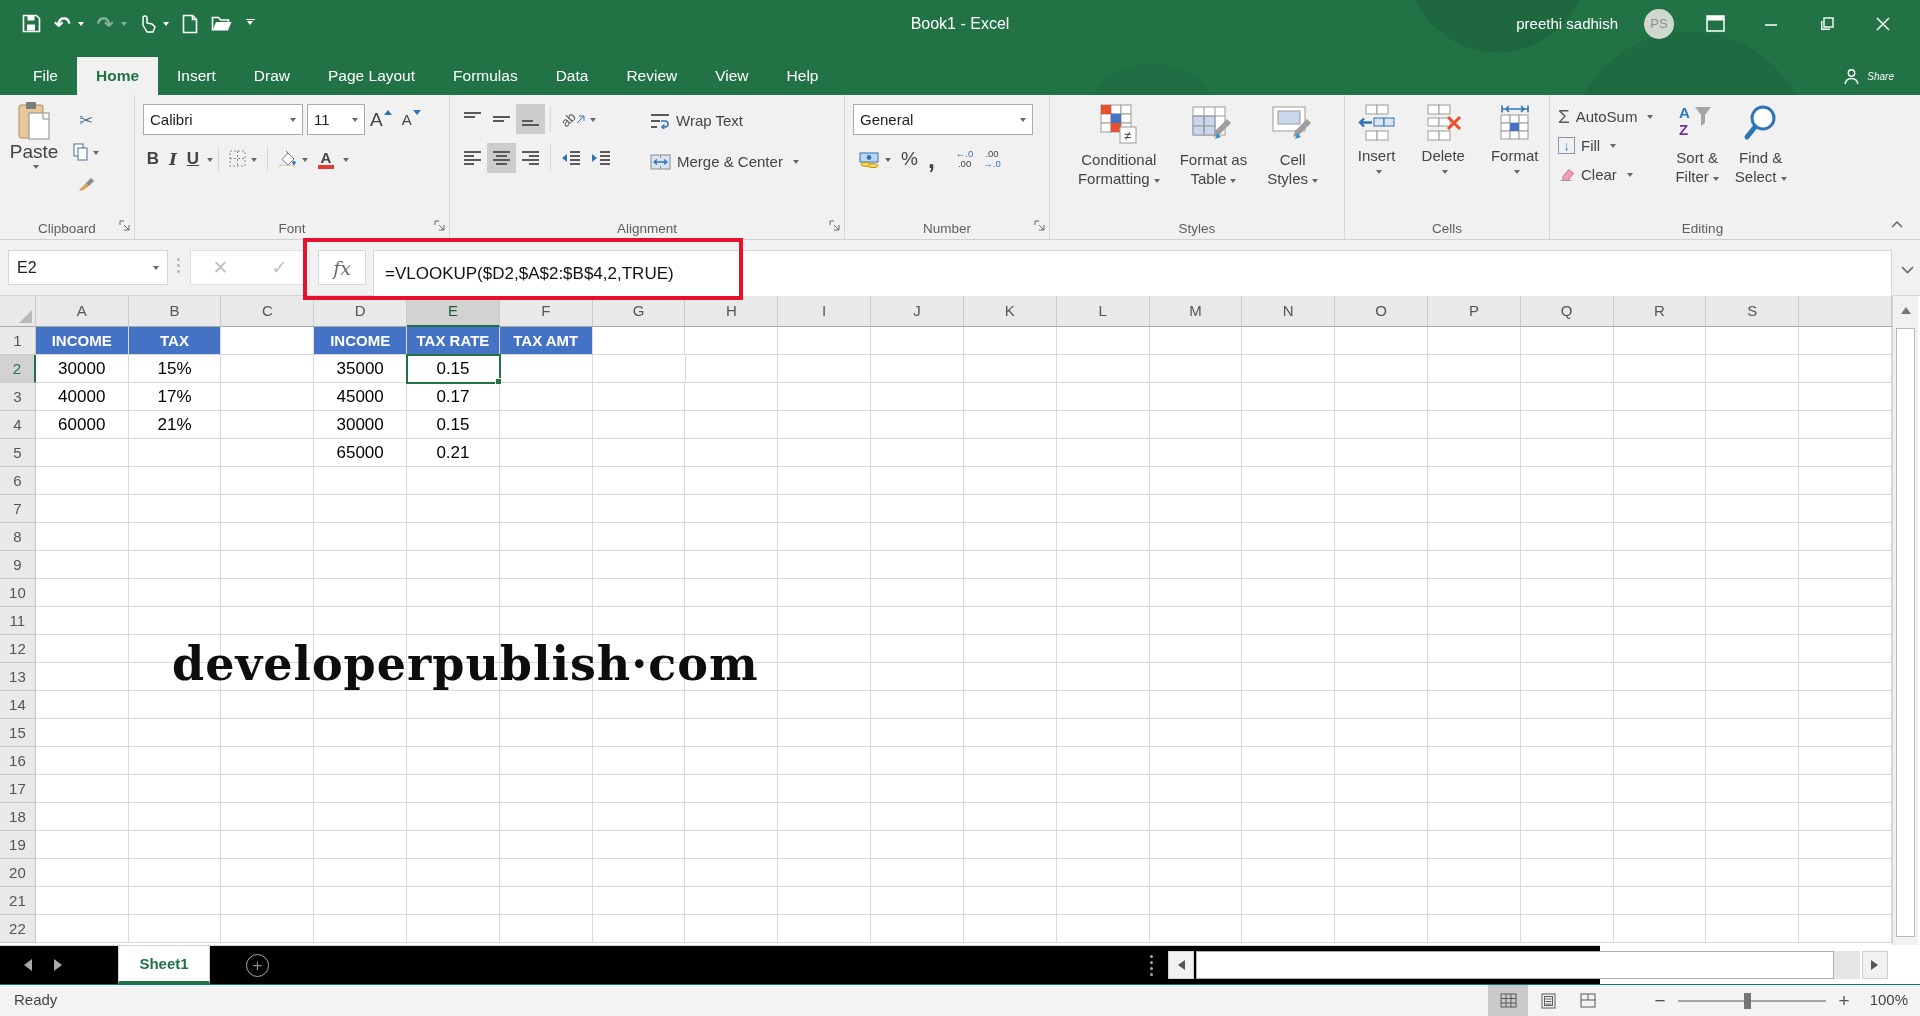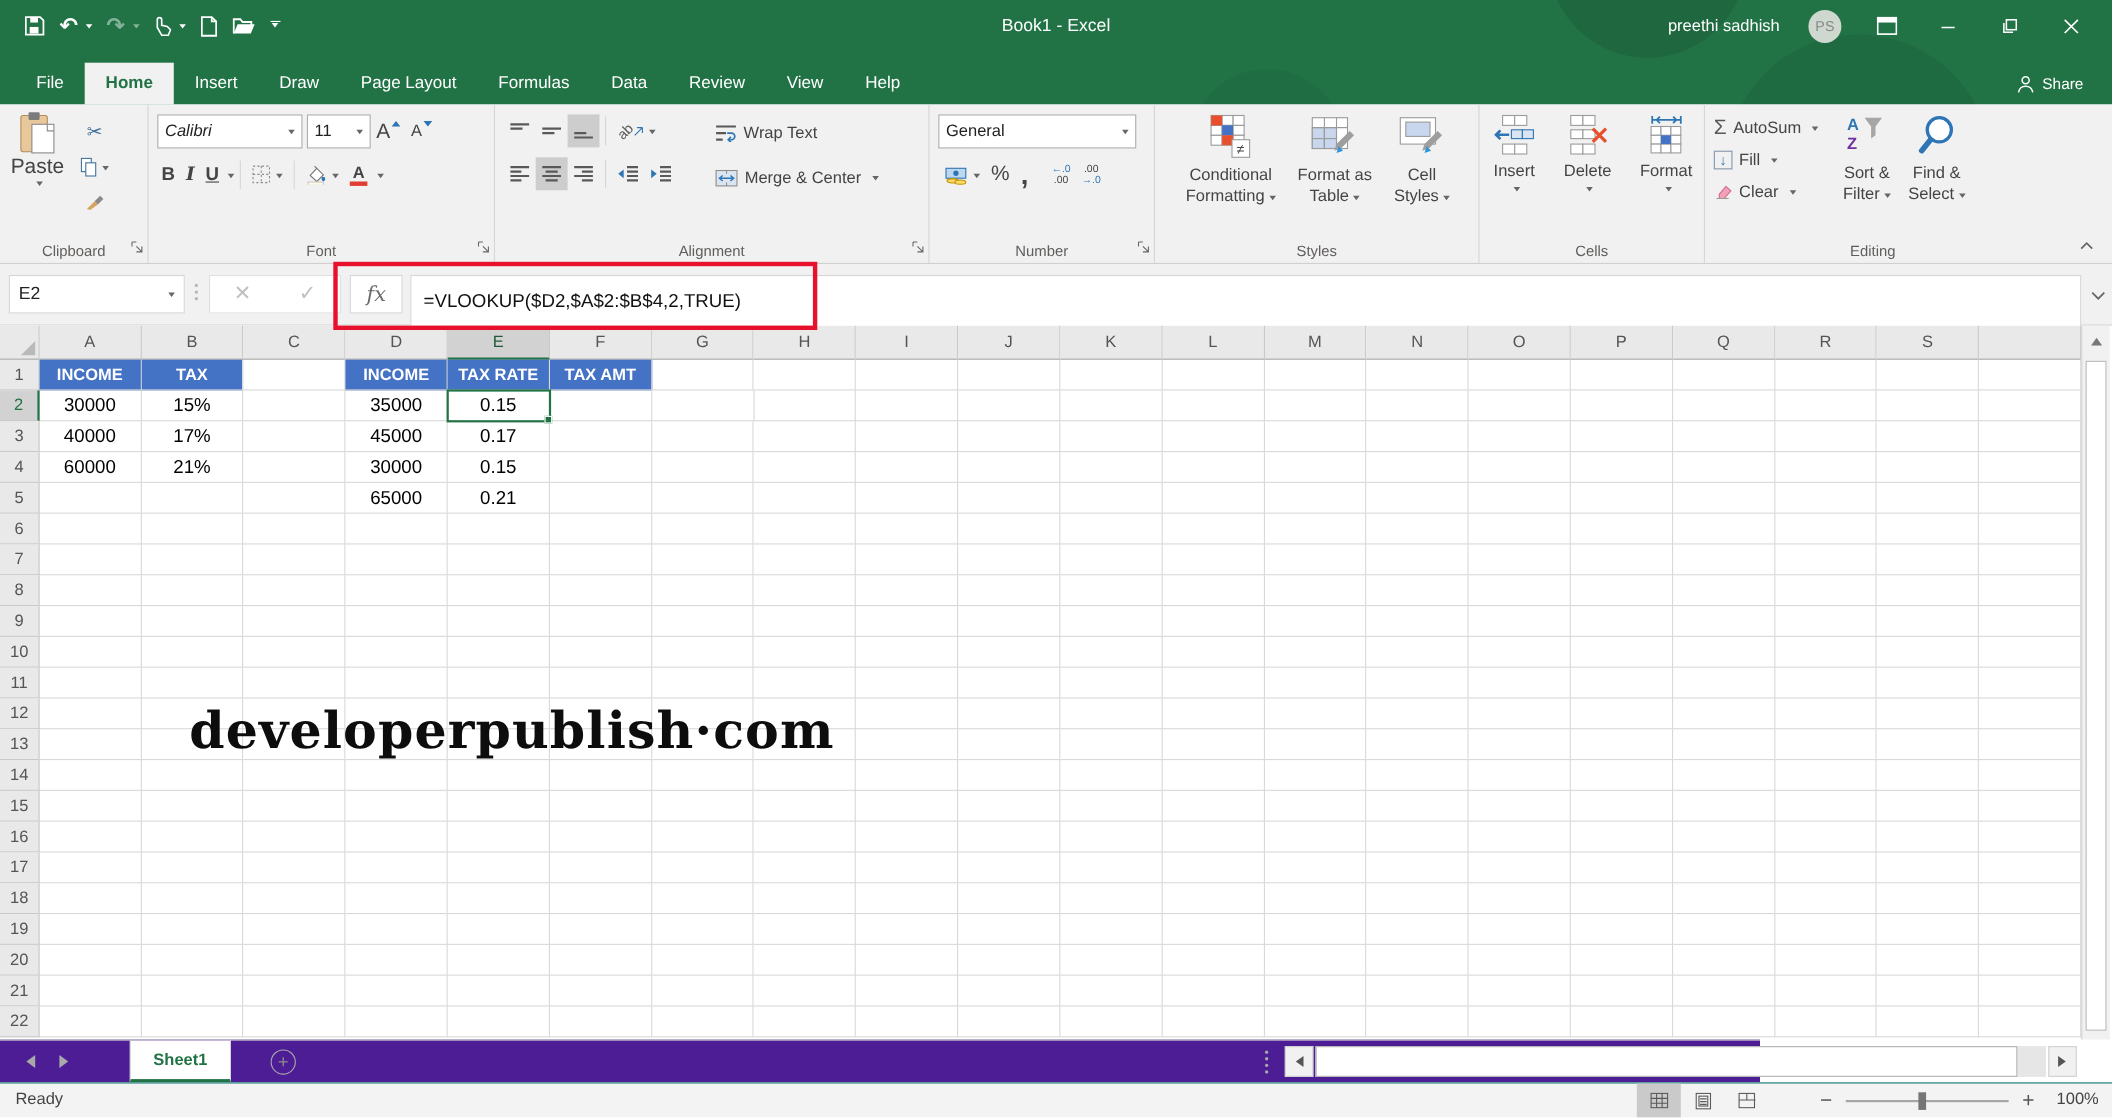--- a/index.html
+++ b/index.html
@@ -22,21 +22,21 @@
   .username{font-size:15px;}
   .avatar{width:30px;height:30px;border-radius:50%;background:#cfd8cf;color:#8a8a8a;font-size:13px;display:flex;align-items:center;justify-content:center;}
   .winbtn{display:flex;align-items:center;justify-content:center;width:30px;height:30px;font-size:18px;color:#fff;}
 
   
   .tabrow{position:absolute;left:0;top:47px;width:100%;height:48px;display:flex;align-items:flex-end;}
   .tabs{display:flex;align-items:flex-end;padding-left:14px;}
   .tab{height:38px;line-height:38px;padding:0 19px;color:#fff;font-size:15.5px;cursor:default;}
   .tab.active{background:#f1f1f1;color:#217346;font-weight:bold;}
   .tellme{position:absolute;left:925px;bottom:0;height:38px;display:flex;align-items:center;gap:10px;color:#fff;font-size:15.5px;}
-  .share{position:absolute;right:26px;bottom:0;height:38px;display:flex;align-items:center;gap:7px;color:#fff;font-size:14px;}
+  .share{position:absolute;right:26px;bottom:0;height:38px;display:flex;align-items:center;gap:7px;color:#fff;font-size:10px;font-style:italic;}
 
   
   .ribbon{position:absolute;left:0;top:95px;width:1920px;height:145px;background:#f1f1f1;border-bottom:1px solid #d2d0ce;display:flex;}
   .rgroup{position:relative;height:100%;border-right:1px solid #d8d6d4;padding:6px 6px 26px 8px;}
   .rg-label{position:absolute;bottom:3px;left:0;right:0;text-align:center;font-size:13.5px;color:#605e5c;}
   .launcher{position:absolute;right:4px;bottom:4px;}
   .rbtn{display:flex;flex-direction:column;align-items:center;justify-content:flex-start;color:#444;font-size:15px;cursor:default;}
   .rlabel{font-size:19px;color:#444;}
   .car{width:0;height:0;border:3.5px solid transparent;border-top:4.5px solid #666;display:inline-block;margin-left:4px;position:relative;top:2px;}
   .car.w{border-top-color:#fff;}
@@ -82,21 +82,21 @@
   .handle{position:absolute;right:-3px;bottom:-3px;width:7px;height:7px;background:#217346;border:1px solid #fff;}
   .watermark{position:absolute;left:172px;top:637px;font-family:"DejaVu Serif",serif;font-weight:bold;font-size:46px;color:#0d0d0d;letter-spacing:1px;z-index:40;pointer-events:none;}
 
   
   .vscroll{position:absolute;left:1892px;top:296px;width:26px;height:649px;background:#f1f1f1;border-left:1px solid #d4d4d4;}
   .vs-up{height:30px;display:flex;align-items:center;justify-content:center;}
   .tri-up{width:0;height:0;border:5px solid transparent;border-bottom:7px solid #777;position:relative;top:-3px;}
   .vs-thumb{position:absolute;left:3px;right:3px;top:32px;bottom:8px;background:#fff;border:1px solid #b8b8b8;}
 
   
-  .sheetbar{position:absolute;left:0;top:945px;width:1600px;height:39px;background:#4c1d95;border-top:1px solid #d4d4d4;text-decoration:underline;}
+  .sheetbar{position:absolute;left:0;top:945px;width:1600px;height:39px;background:#000000;border-top:1px solid #d4d4d4;text-decoration:underline;}
   .snav{position:absolute;left:18px;top:0;height:100%;display:flex;align-items:center;gap:22px;}
   .tri-l{width:0;height:0;border:6px solid transparent;border-right:8px solid #a9a9a9;}
   .tri-r{width:0;height:0;border:6px solid transparent;border-left:8px solid #a9a9a9;}
   .sheettab{position:absolute;left:118px;top:0;height:100%;min-width:92px;background:#fff;border-left:1px solid #d4d4d4;border-right:1px solid #d4d4d4;border-bottom:3px solid #217346;display:flex;align-items:center;justify-content:center;font-size:15px;font-weight:bold;color:#217346;padding:0 14px;}
   .addsheet{position:absolute;left:246px;top:8px;width:23px;height:23px;border:1px solid #a9a9a9;border-radius:50%;color:#8b8b8b;display:flex;align-items:center;justify-content:center;font-size:17px;}
   .sdots{position:absolute;left:1150px;top:9px;display:flex;flex-direction:column;gap:3px;}
   .sdots i{width:3px;height:3px;border-radius:50%;background:#aaa;}
   .hs-larr{position:absolute;left:1168px;top:5px;width:26px;height:28px;background:#f1f1f1;border:1px solid #d0d0d0;display:flex;align-items:center;justify-content:center;}
   .hs-larr b{width:0;height:0;border:5px solid transparent;border-right:7px solid #555;position:relative;left:-2px;}
   .hs-track{position:absolute;left:1196px;top:5px;width:664px;height:28px;background:#e6e6e6;}
@@ -247,21 +247,21 @@
         </div>
       </div>
       <div class="rg-label"><span>Clipboard</span></div>
       <span class="launcher"><svg width="11" height="11">
             <path d="M1 1v4M1 1h4M10 10 5 5M10 5v5h-5" stroke="#666" fill="none"></path>
           </svg></span>
     </div>
 
     <div class="rgroup" style="width:315px;">
       <div class="row" style="margin-top:3px;">
-        <div class="combo" style="width:132px;font-style:italic;">
+        <div class="combo" style="width:160px;">
             <span>Calibri</span>
             <span class="car"></span>
           </div>
         <div class="combo" style="width:58px;margin-left:4px;">
             <span>11</span>
             <span class="car"></span>
           </div>
         <span class="ibtn" style="font-size:19px;color:#444;">A<svg width="8" height="8" style="margin-left:1px;position:relative;top:-6px;">
               <path d="M4 0 L8 5 H0z" fill="#2e75b6"></path>
             </svg></span>

